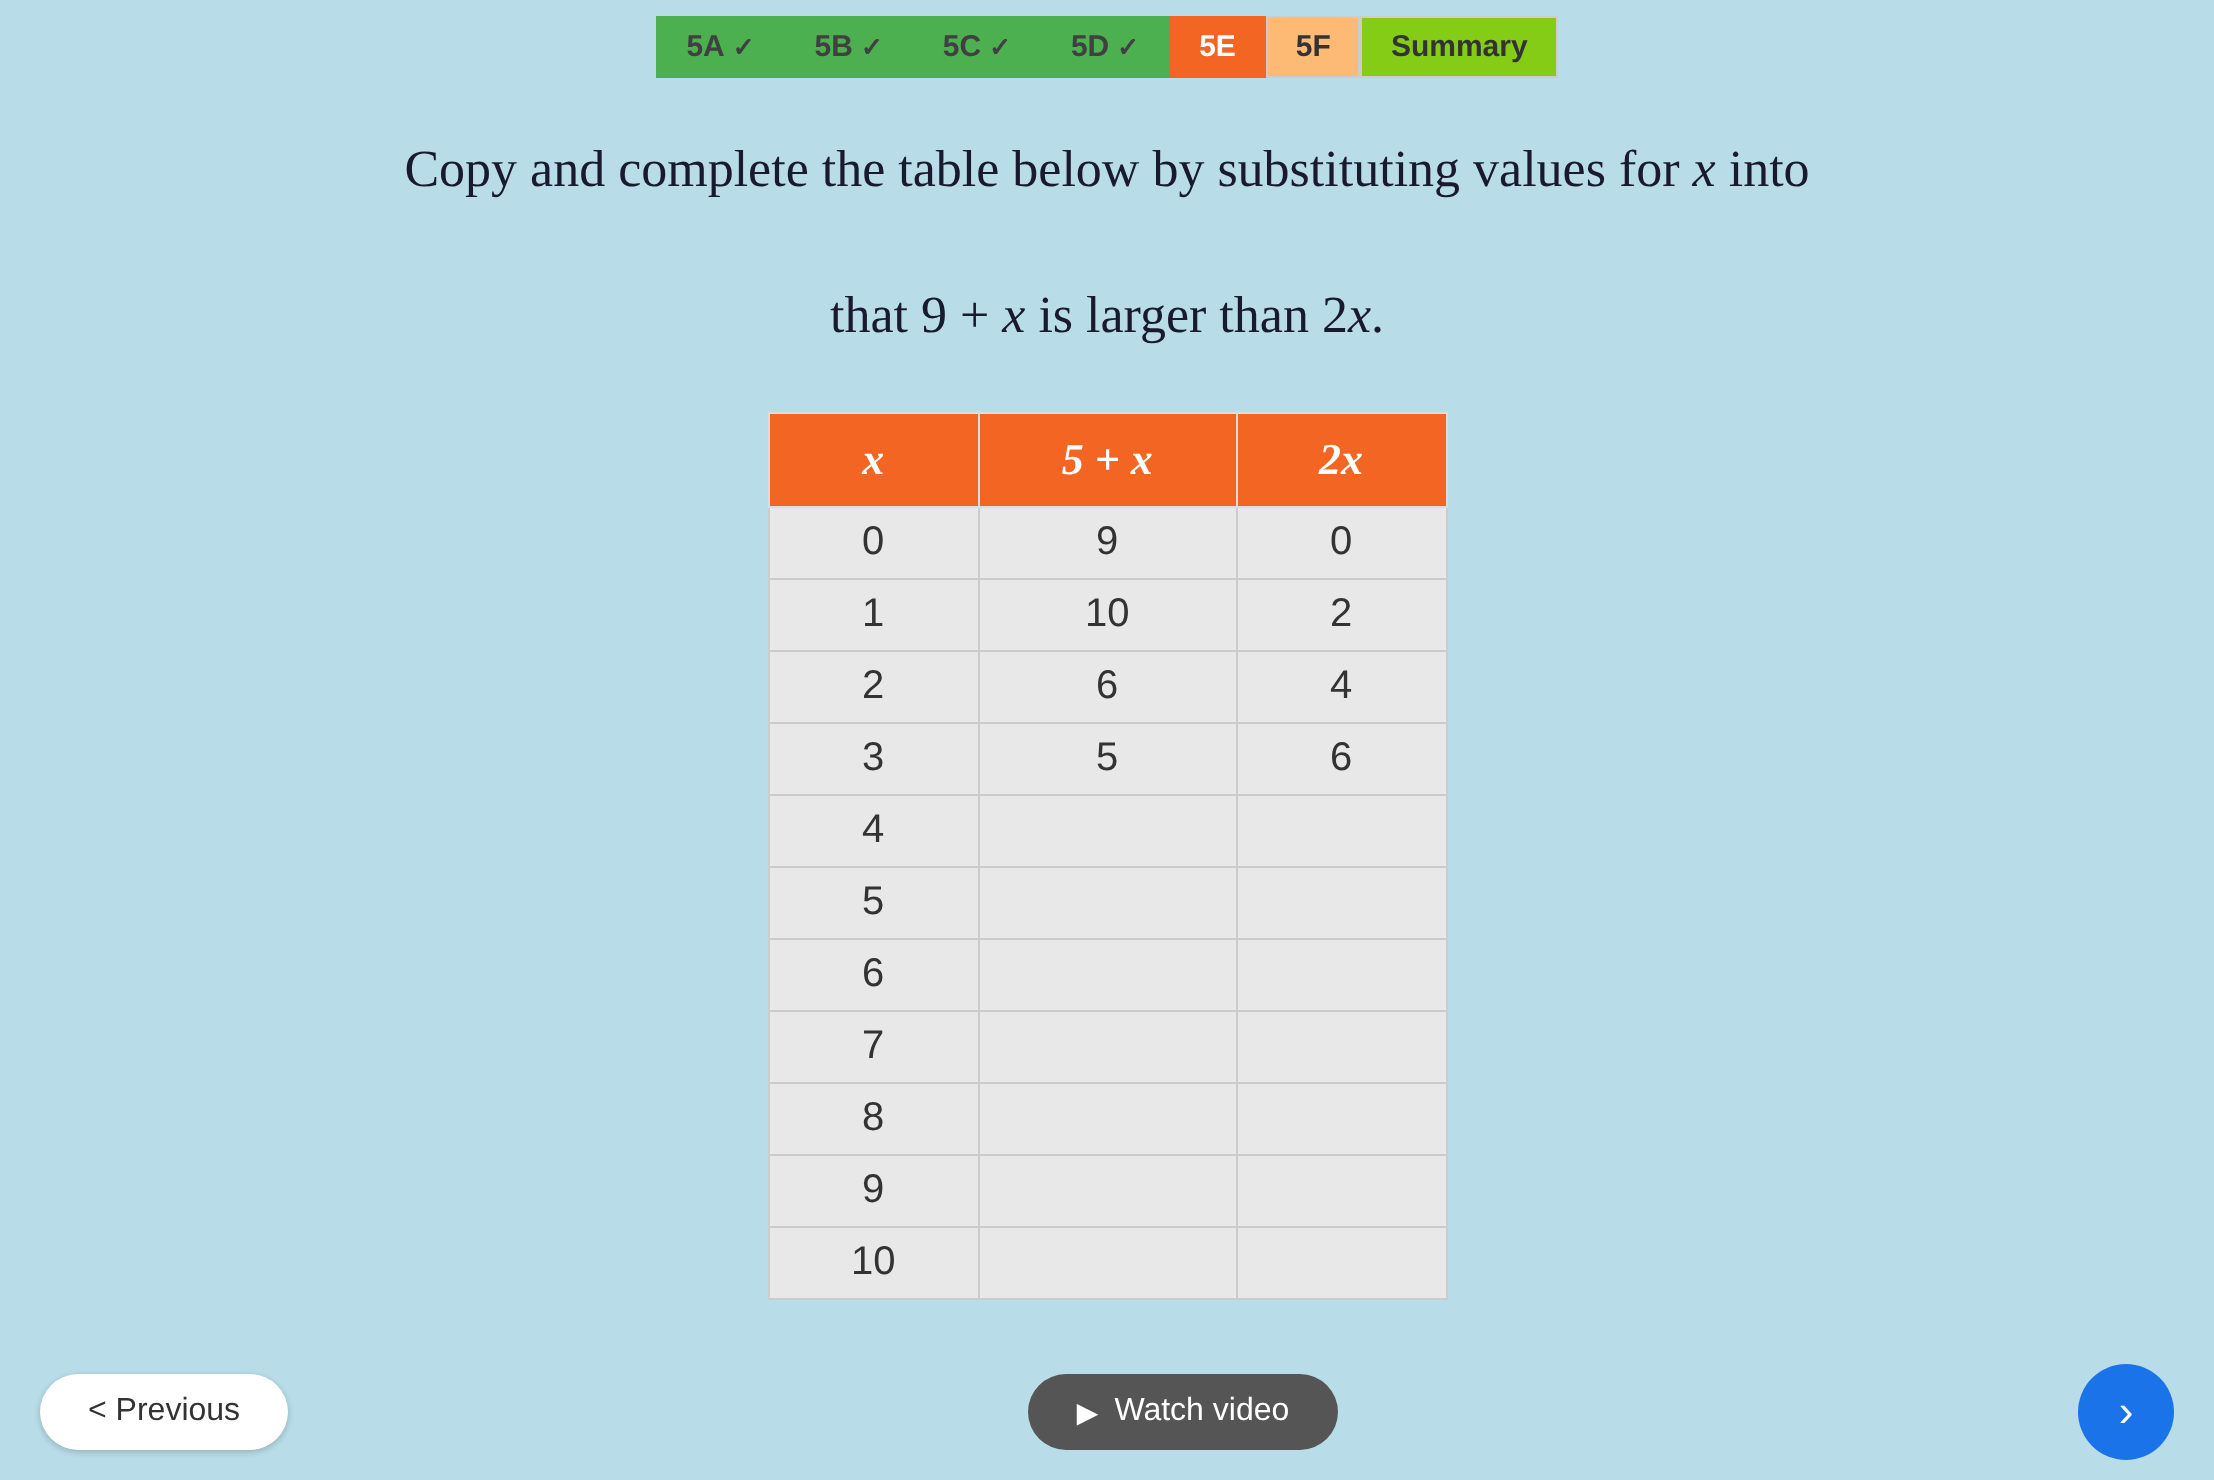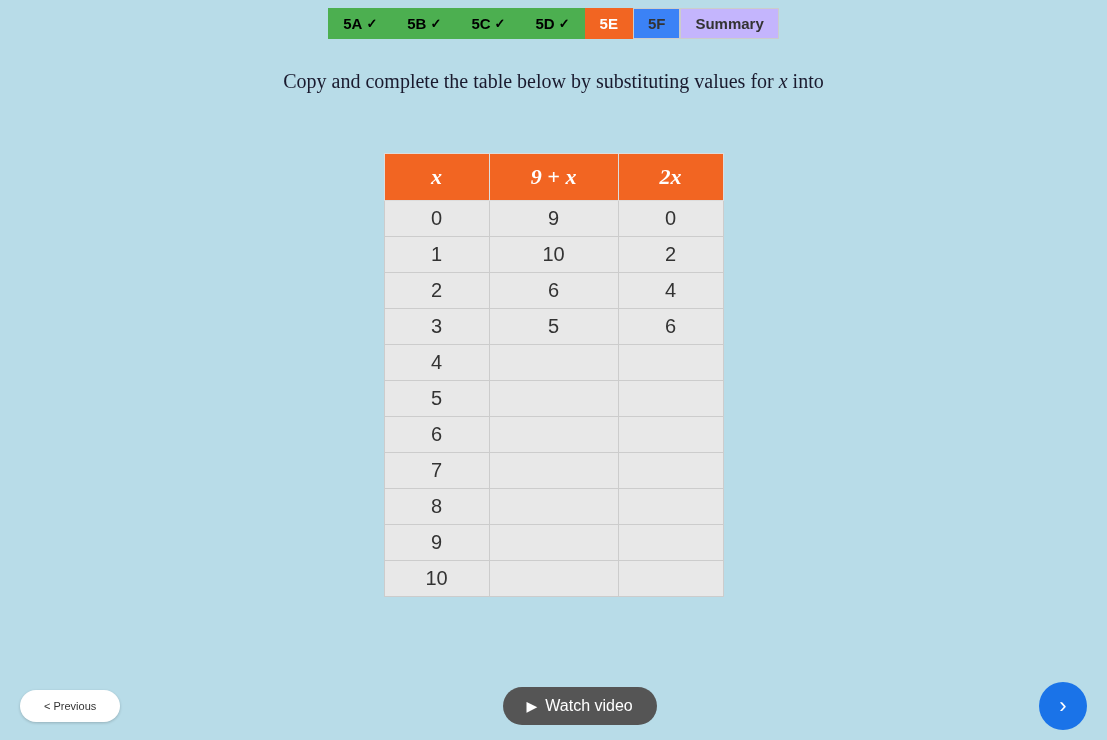--- a/index.html
+++ b/index.html
@@ -22,59 +22,59 @@
       padding: 8px 0;
       background: #b8dce8;
     }
 
     .nav-btn {
       display: flex;
       align-items: center;
       gap: 4px;
       padding: 6px 14px;
       border: 1px solid #ccc;
-      background: #3b82f6;
+      background: #fdba74;
       font-size: 15px;
       font-weight: bold;
       cursor: pointer;
       color: #333;
     }
 
     .nav-btn.completed {
       background: #4caf50;
-      color: #000000;
+      color: #404040;
       border-color: #4caf50;
       text-align: center;
     }
 
     .nav-btn.active {
       background: #f26522;
       color: white;
       border-color: #f26522;
       align-items: center;
     }
 
     .nav-btn.summary {
-      background: #c4b5fd;
+      background: #84cc16;
       color: #333;
       border-color: #ccc;
     }
 
     .checkmark {
       font-size: 13px;
     }
 
     
     .main-content {
       padding: 20px 40px 0 40px;
       text-align: center;
     }
 
     .question-text {
-      font-size: 20px;
+      font-size: 26px;
       color: #1a1a2e;
       line-height: 1.4;
       margin-bottom: 30px;
       font-family: Georgia, serif;
     }
 
     .question-text em {
       font-style: italic;
     }
 
@@ -124,21 +124,21 @@
       justify-content: space-between;
       padding: 10px 20px;
       background: transparent;
     }
 
     .prev-btn {
       background: white;
       border: none;
       border-radius: 20px;
       padding: 10px 24px;
-      font-size: 11px;
+      font-size: 16px;
       cursor: pointer;
       color: #333;
       display: flex;
       align-items: center;
       gap: 6px;
       box-shadow: 0 1px 3px rgba(0,0,0,0.2);
     }
 
     .watch-video-btn {
       background: #555;
@@ -201,28 +201,31 @@
     <span>Summary</span>
   </button>
 </div>
 
 <div class="main-content">
   <div class="question-text">
     <div>
       Copy and complete the table below by substituting values for <em>x</em> into
     </div>
     <br>
+    <div>
+      that 9 + <em>x</em> is larger than 2<em>x</em>.
+    </div>
   </div>
 
   <div class="table-container">
     <table>
       <thead>
         <tr>
           <th><em>x</em></th>
-          <th><em>9 + x</em></th>
+          <th><em>5 + x</em></th>
           <th><em>2x</em></th>
         </tr>
       </thead>
       <tbody id="table-body">
       <tr>
             <td>0</td>
             <td>9</td>
             <td>0</td>
           </tr>
           <tr>

